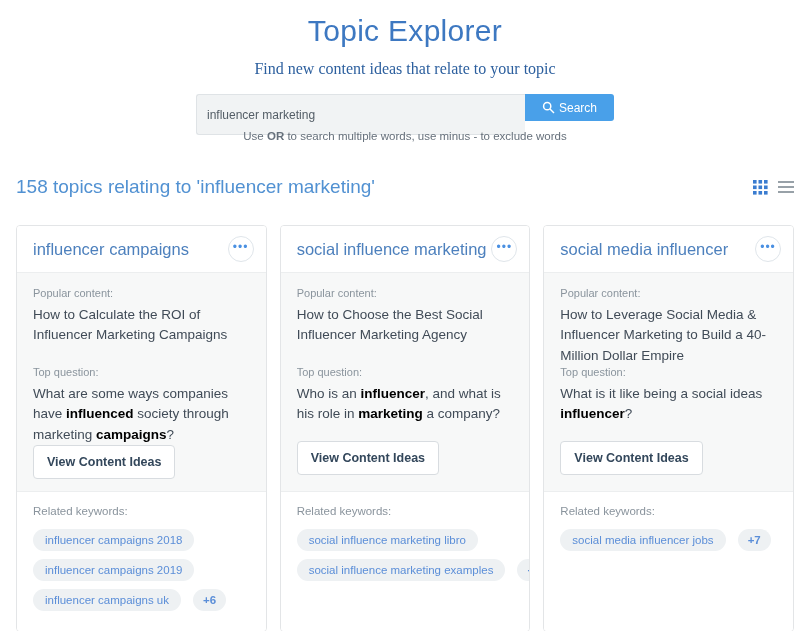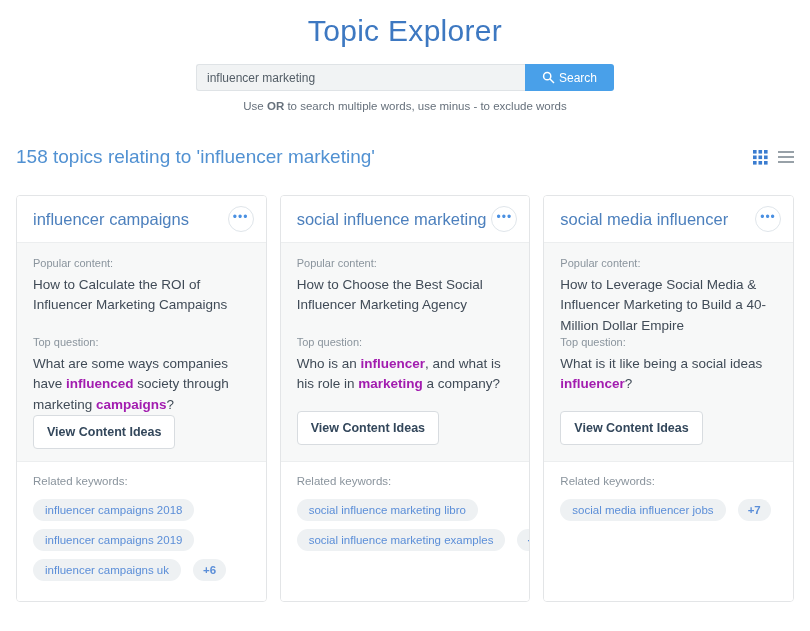--- a/index.html
+++ b/index.html
@@ -7,21 +7,21 @@
     font-family: "Liberation Sans", sans-serif; overflow: hidden; }
 
   
   .hero { text-align: center; padding-top: 14px; }
   .hero h1 { font-size: 30px; font-weight: 400; color: #3d78c1; letter-spacing: 0.3px; }
   .hero .subtitle { margin-top: 12px; font-family: "Liberation Serif", serif;
     font-size: 16px; color: #2c5f9e; }
 
   
   .search-row { width: 418px; margin: 16px auto 0; display: flex; height: 27px; }
-  .search-input { flex: 1; height: 27px; background: #f1f3f4; border: 1px solid #dfe3e6;
+  .search-input { flex: 1; height: 41px; background: #f1f3f4; border: 1px solid #dfe3e6;
     border-right: none; border-radius: 3px 0 0 3px; padding: 0 10px; font-size: 12px;
     color: #535d66; outline: none; font-family: "Liberation Sans", sans-serif; }
   .search-btn { width: 89px; background: #49a0e9; border: none; border-radius: 0 3px 3px 0;
     color: #fff; font-size: 12px; display: flex; align-items: center; justify-content: center;
     gap: 4px; cursor: pointer; font-family: "Liberation Sans", sans-serif; }
   .hint { text-align: center; margin-top: 9px; font-size: 11.5px; color: #66707b; }
   .hint b { font-weight: 700; }
 
   
   .results-bar { margin: 34px 16px 0; display: flex; align-items: center;
@@ -41,38 +41,39 @@
   .more-btn { width: 26px; height: 26px; border-radius: 50%; background: #fff;
     border: 1px solid #dfe5ea; color: #4a90e2; font-size: 12px; line-height: 1;
     cursor: pointer; display: flex; align-items: center; justify-content: center;
     letter-spacing: 1px; padding-bottom: 4px; flex: 0 0 auto; }
   .card-body { background: #f7f8f8; padding: 14px 16px 16px; height: 218px;
     flex: 0 0 218px; display: flex; flex-direction: column; }
   .mini-label { font-size: 11px; color: #8a949d; }
   .content-text { font-size: 13.5px; color: #404b57; line-height: 1.5; margin-top: 6px; }
   .popular-text { min-height: 61px; }
   .question-label { }
-  .question-text b { font-weight: 700; color: #a21caf; text-align: center; }
+  .question-text b { font-weight: 700; color: #000000; text-align: center; }
   .view-ideas-btn { margin-top: auto; align-self: flex-start; background: #fff;
     border: 1px solid #d8dce0; border-radius: 4px; padding: 9px 13px; font-size: 12.5px;
     font-weight: 700; color: #33475b; cursor: pointer;
     font-family: "Liberation Sans", sans-serif; }
   .card-keywords { background: #fff; padding: 13px 16px; border-top: 1px solid #eceeef;
     flex: 1; }
   .pill-row { margin-top: 8px; display: flex; align-items: center; }
   .pill-row:first-of-type { margin-top: 12px; }
   .pill { display: inline-block; background: #eef1f3; color: #5b8ed8; font-size: 11.5px;
     padding: 5px 12px; border-radius: 13px; cursor: pointer; white-space: nowrap; }
   .more-pill { margin-left: 12px; font-weight: 600; padding: 5px 10px; }
 </style>
 </head>
 <body>
 
 <div class="hero">
   <h1>Topic Explorer</h1>
+  <p class="subtitle">Find new content ideas that relate to your topic</p>
   <div class="search-row">
     <input class="search-input" value="influencer marketing" style="">
     <button class="search-btn">
       <span style="display:inline-flex;">
         <svg width="13" height="13" viewBox="0 0 13 13">
             <circle cx="5.2" cy="5.2" r="3.6" fill="none" stroke="#ffffff" stroke-width="1.5"></circle>
             <line x1="8" y1="8" x2="12" y2="12" stroke="#ffffff" stroke-width="1.5"></line>
           </svg>
       </span>
       <span>Search</span>

